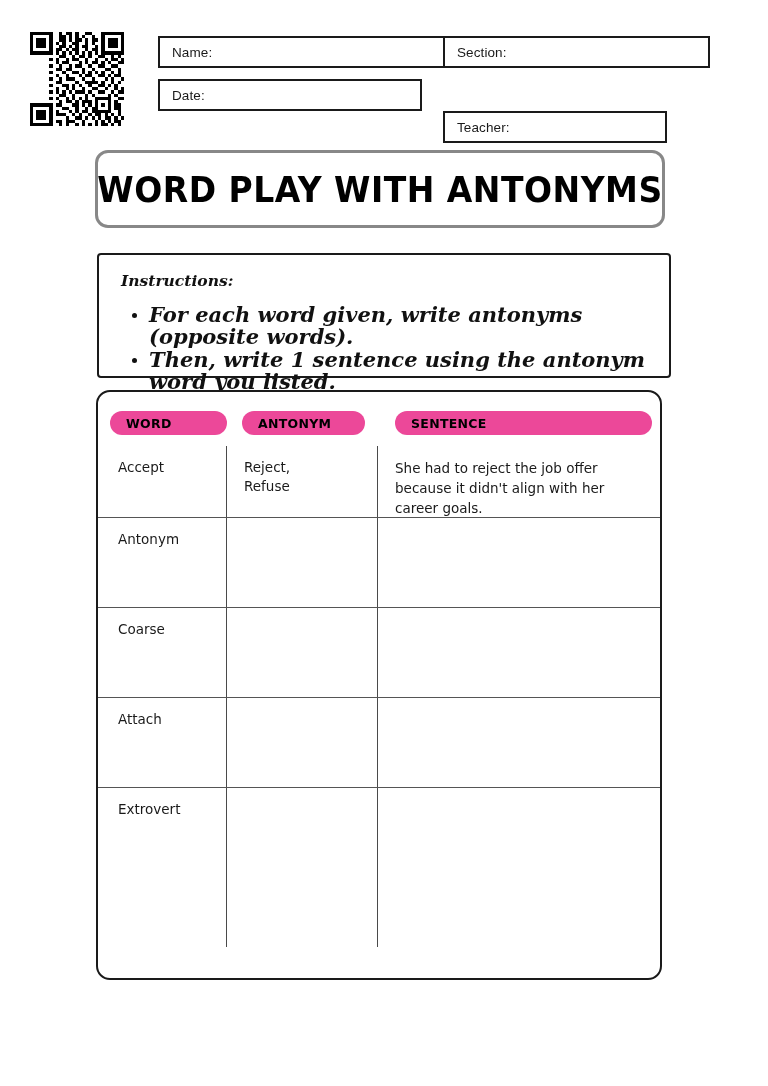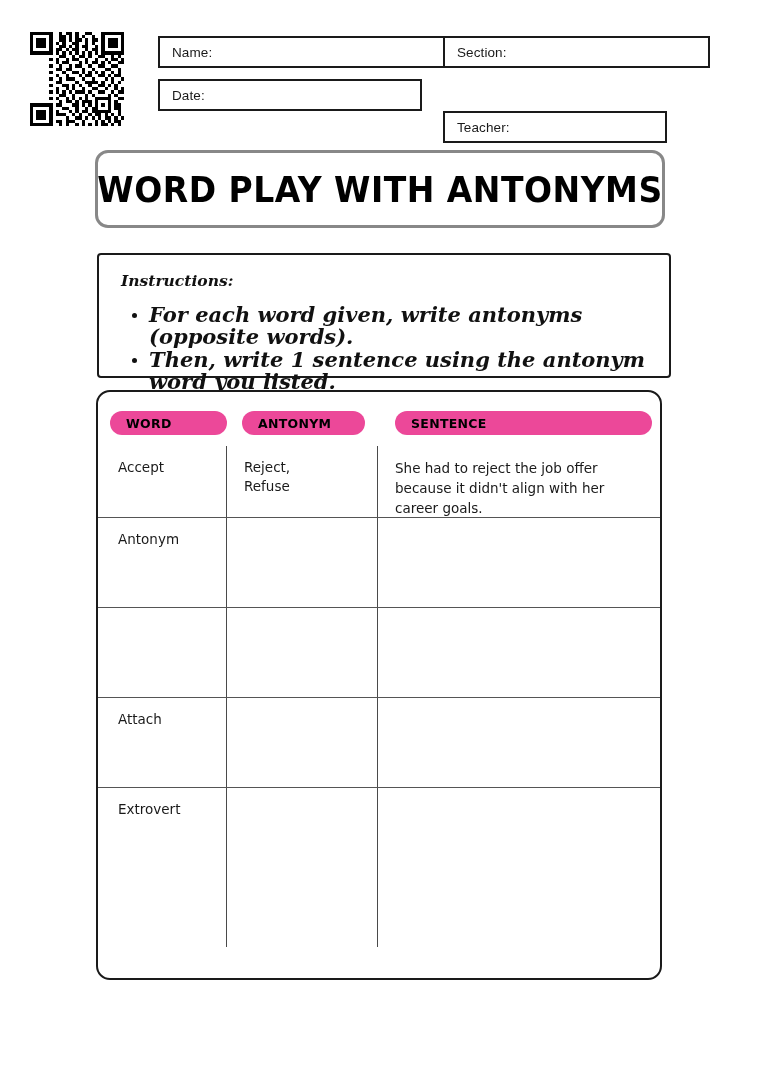--- a/index.html
+++ b/index.html
@@ -487,20 +487,23 @@
       </div>
       <div class="cell cell-antonym">
         <div class="cell-text"></div>
       </div>
       <div class="cell cell-sentence">
         <div class="cell-text"></div>
       </div>
     </div>
 
     <div class="trow" style="height:90px">
+      <div class="cell cell-word">
+        <div class="cell-text">Coarse</div>
+      </div>
       <div class="cell cell-antonym">
         <div class="cell-text"></div>
       </div>
       <div class="cell cell-sentence">
         <div class="cell-text"></div>
       </div>
     </div>
 
     <div class="trow" style="height:90px">
       <div class="cell cell-word">

